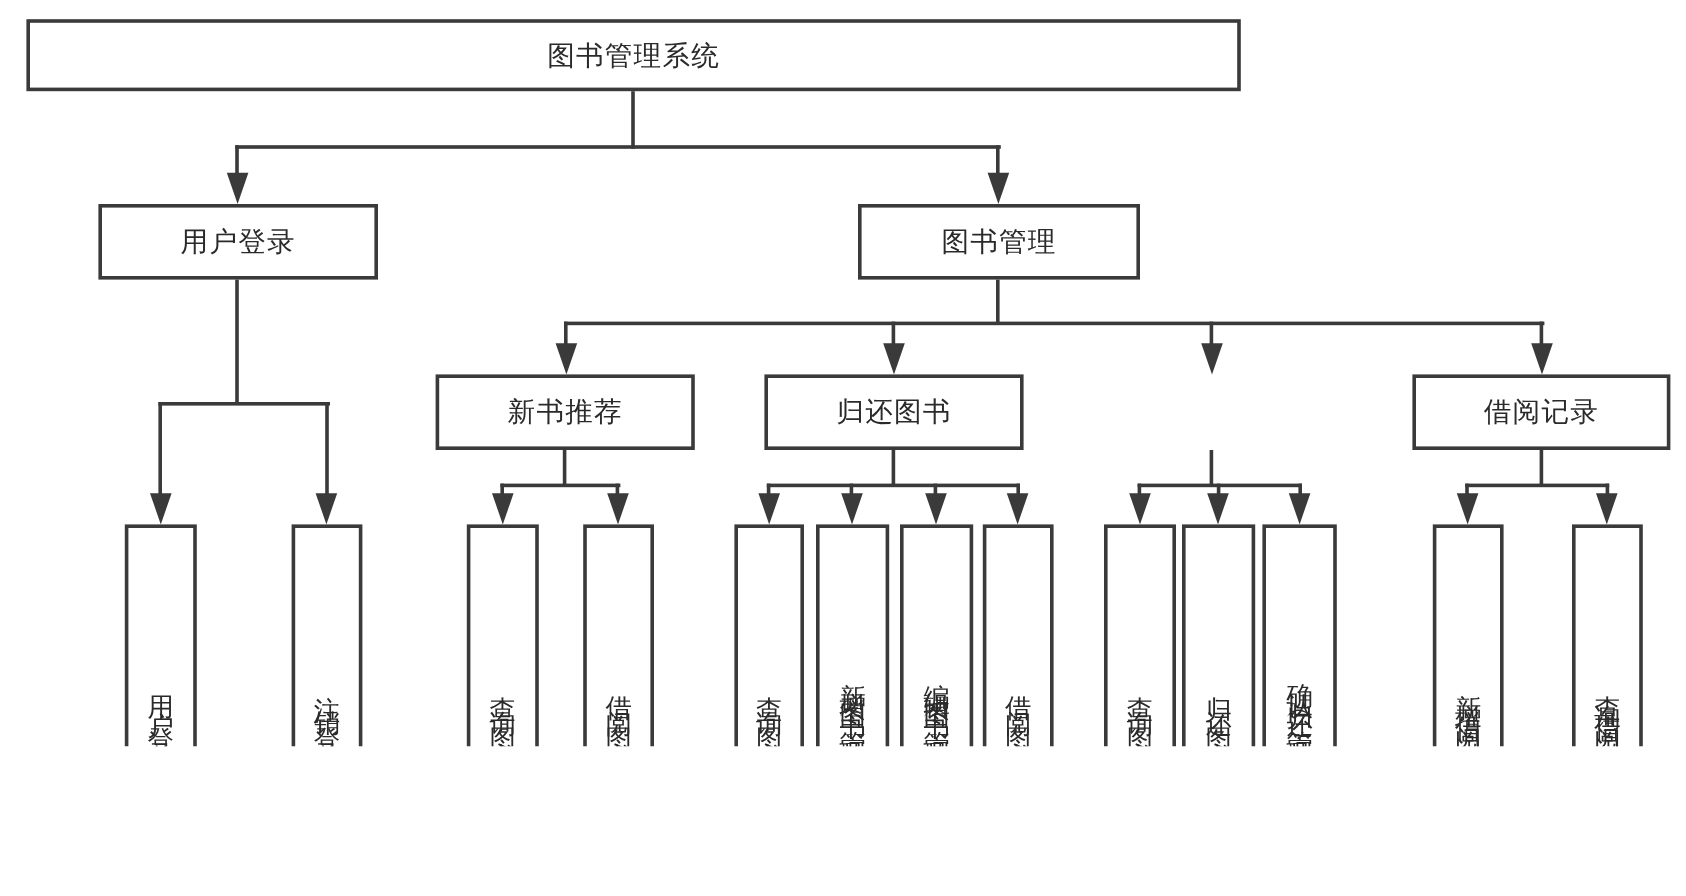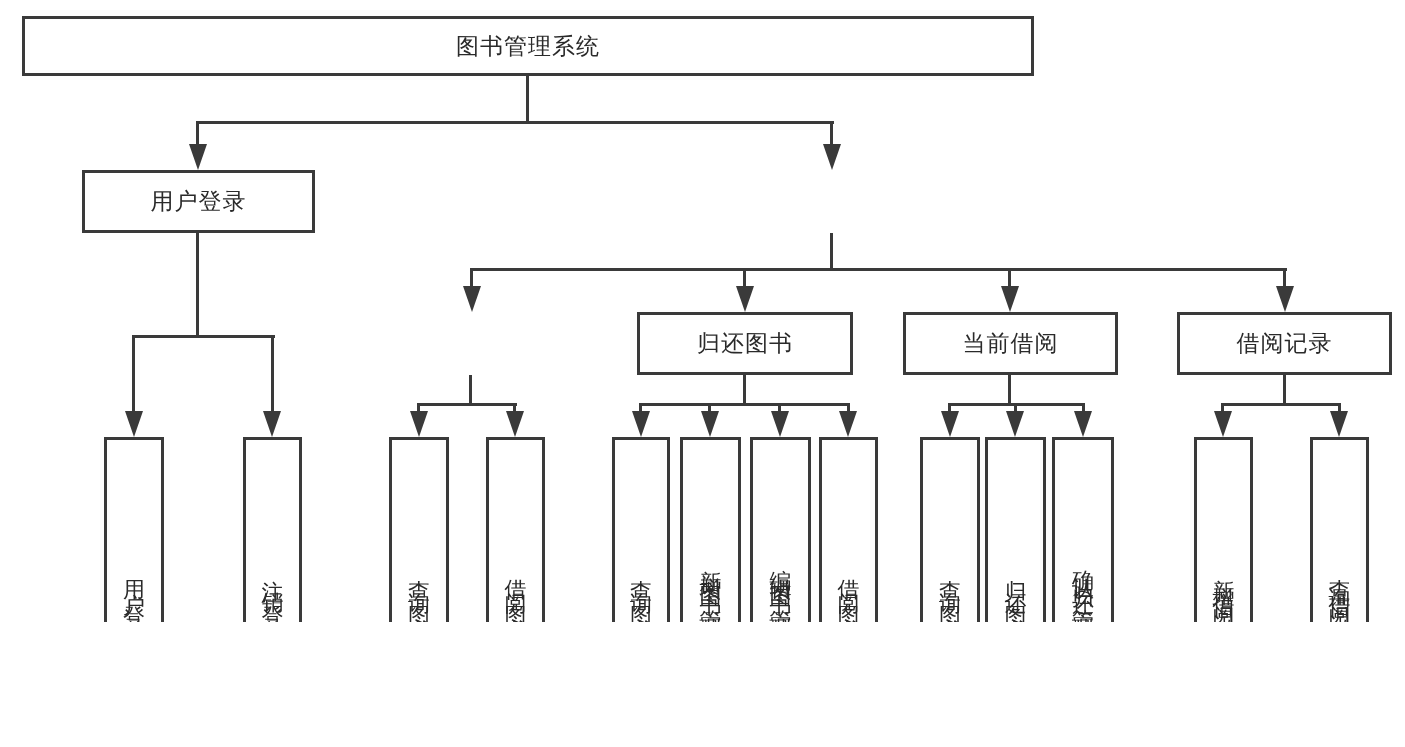--- a/index.html
+++ b/index.html
@@ -42,41 +42,42 @@
   <div class="box hbox" style="left:22px;top:16px;width:1012px;height:60px;">图书管理系统</div>
 
   <div class="line" style="left:526px;top:76px;width:3px;height:48px;"></div>
   <div class="line" style="left:196px;top:121px;width:638px;height:3px;"></div>
   <div class="line" style="left:196px;top:121px;width:3px;height:30px;"></div>
   <div class="line" style="left:830px;top:121px;width:3px;height:30px;"></div>
   <div class="arrow" style="left:189px;top:144px;"></div>
   <div class="arrow" style="left:823px;top:144px;"></div>
 
   <div class="box hbox" style="left:82px;top:170px;width:233px;height:63px;">用户登录</div>
+  <div class="box hbox" style="left:715px;top:170px;width:235px;height:63px;">图书管理</div>
 
   <div class="line" style="left:196px;top:233px;width:3px;height:104px;"></div>
   <div class="line" style="left:132px;top:335px;width:143px;height:3px;"></div>
   <div class="line" style="left:132px;top:335px;width:3px;height:84px;"></div>
   <div class="line" style="left:271px;top:335px;width:3px;height:84px;"></div>
   <div class="arrow" style="left:125px;top:411px;"></div>
   <div class="arrow" style="left:263px;top:411px;"></div>
 
   <div class="line" style="left:830px;top:233px;width:3px;height:37px;"></div>
   <div class="line" style="left:470px;top:268px;width:817px;height:3px;"></div>
   <div class="line" style="left:470px;top:268px;width:3px;height:26px;"></div>
   <div class="line" style="left:743px;top:268px;width:3px;height:26px;"></div>
   <div class="line" style="left:1008px;top:268px;width:3px;height:26px;"></div>
   <div class="line" style="left:1283px;top:268px;width:3px;height:26px;"></div>
   <div class="arrow" style="left:463px;top:286px;"></div>
   <div class="arrow" style="left:736px;top:286px;"></div>
   <div class="arrow" style="left:1001px;top:286px;"></div>
   <div class="arrow" style="left:1276px;top:286px;"></div>
 
+  <div class="box hbox" style="left:363px;top:312px;width:216px;height:63px;">新书推荐</div>
   <div class="box hbox" style="left:637px;top:312px;width:216px;height:63px;">归还图书</div>
-  <div class="box hbox" style="left:903px;top:312px;width:215px;height:63px;">当前借阅</div>
   <div class="box hbox" style="left:1177px;top:312px;width:215px;height:63px;">借阅记录</div>
 
   <div class="line" style="left:469px;top:375px;width:3px;height:30px;"></div>
   <div class="line" style="left:417px;top:403px;width:100px;height:3px;"></div>
   <div class="line" style="left:417px;top:403px;width:3px;height:16px;"></div>
   <div class="line" style="left:513px;top:403px;width:3px;height:16px;"></div>
   <div class="arrow" style="left:410px;top:411px;"></div>
   <div class="arrow" style="left:506px;top:411px;"></div>
 
   <div class="line" style="left:743px;top:375px;width:3px;height:30px;"></div>

